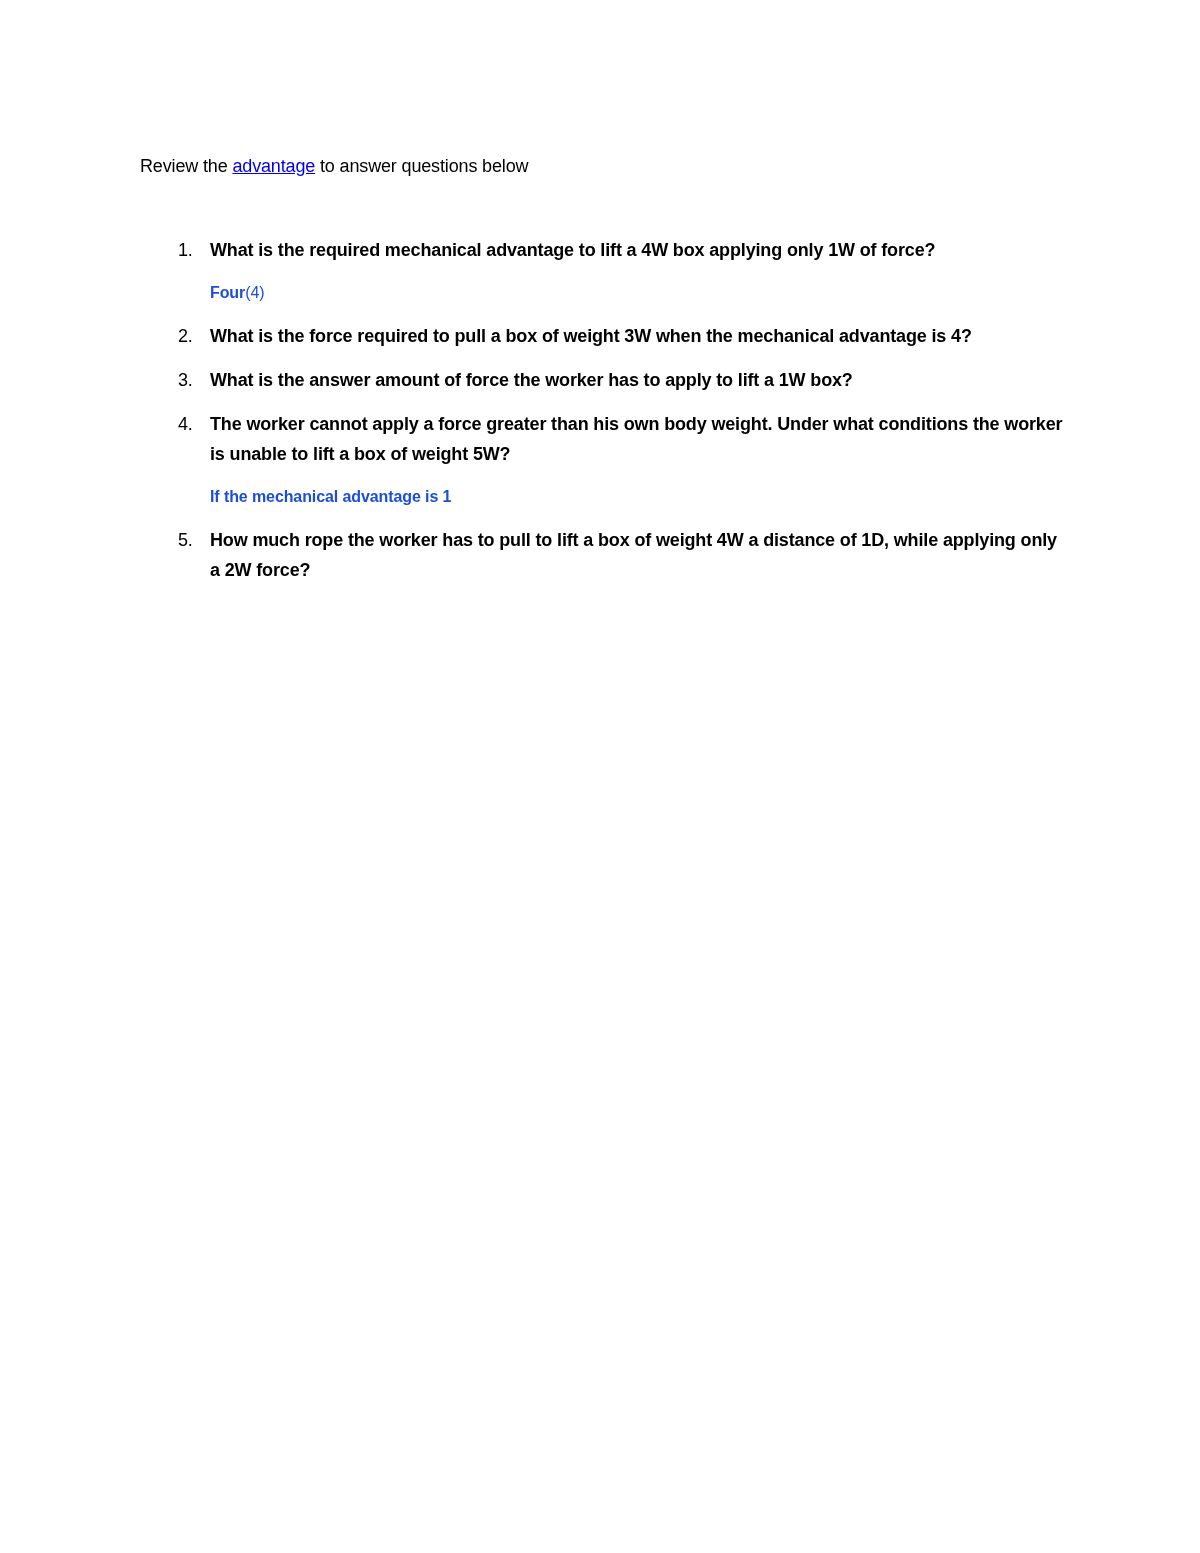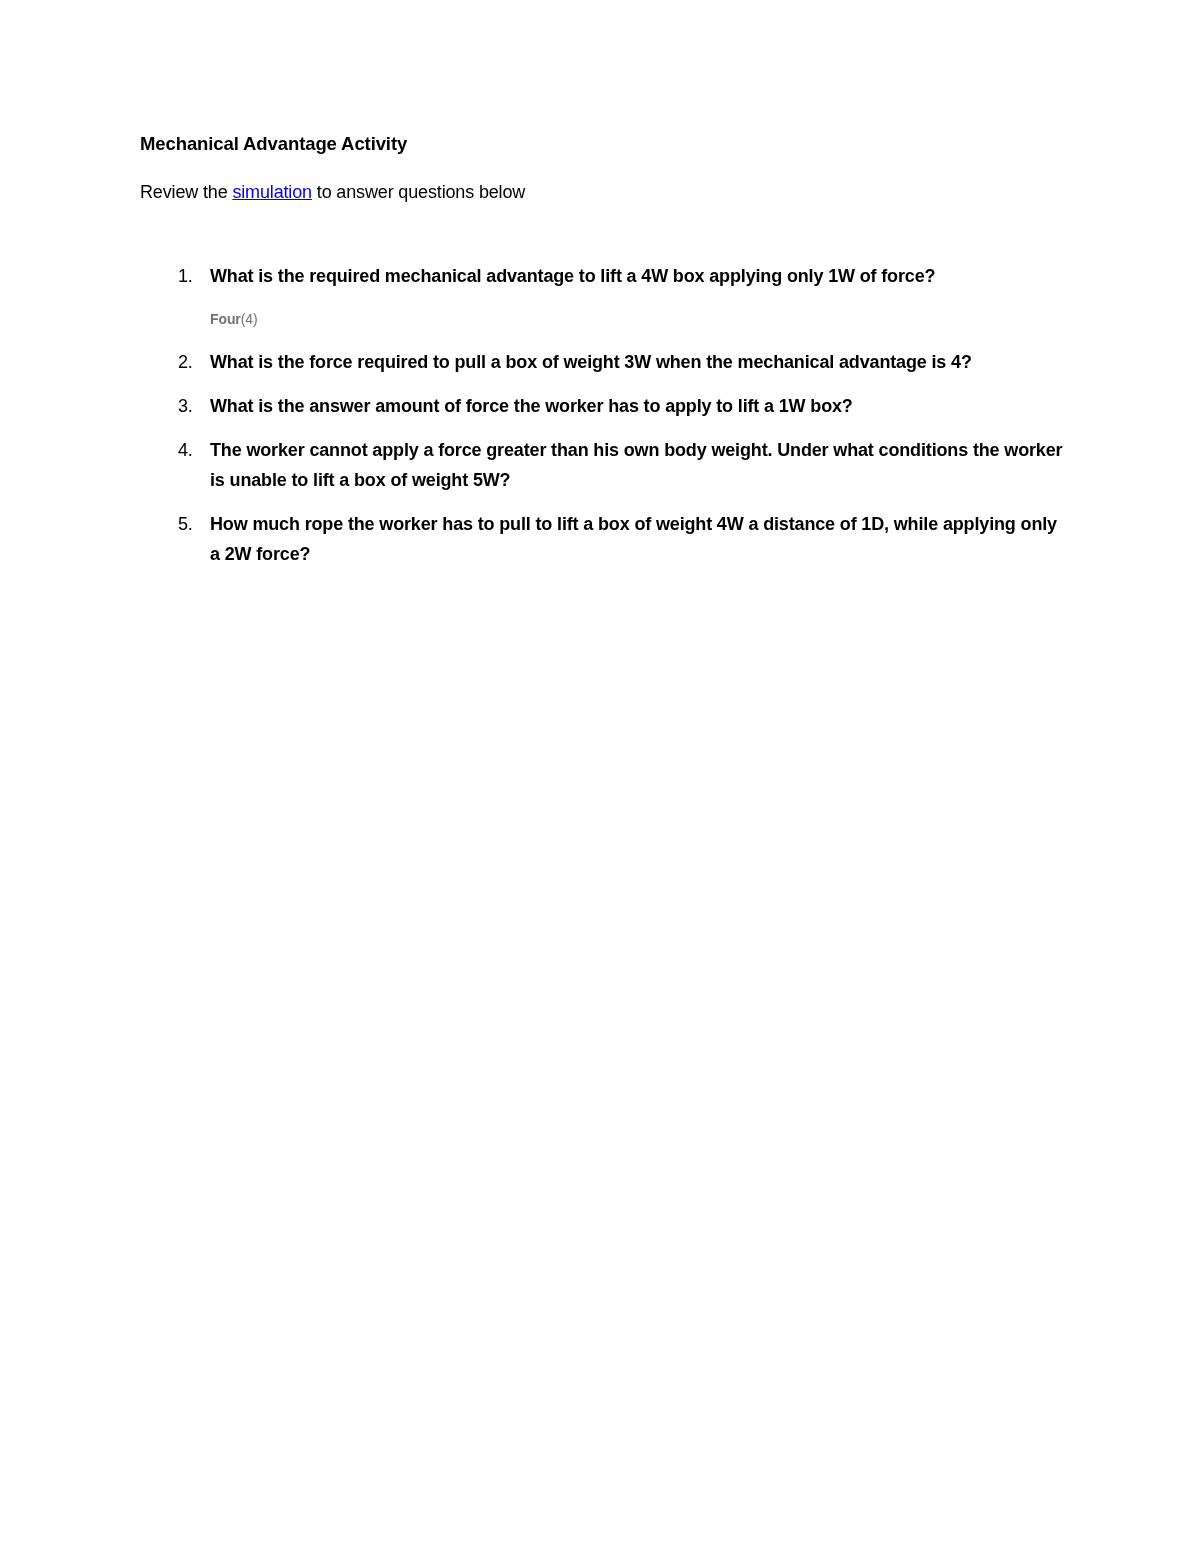--- a/index.html
+++ b/index.html
@@ -74,45 +74,44 @@
     font-size: 18px;
     line-height: 30px;
     color: #000000;
   }
   .qtext {
     display: block;
     font-weight: bold;
   }
   .answer {
     margin: 14px 0 0 70px;
-    font-size: 14px;
+    font-size: 16px;
     line-height: 28px;
     font-weight: bold;
-    color: #737373;
+    color: #1d4ed8;
     letter-spacing: -0.1px;
   }
   .answer .reg {
     font-weight: normal;
   }
   .spacer-after-answer {
     height: 14px;
   }
   .list-wrap {
     margin-top: 56px;
   }
 </style>
 </head>
 <body>
 
 <div class="page">
   <div class="content">
 
-    <h1 class="doc-title">Mechanical Advantage Activity</h1>
 
-    <p class="intro"><span>Review the </span><a class="link" href="#">simulation</a><span> to answer questions below</span></p>
+    <p class="intro"><span>Review the </span><a class="link" href="#">advantage</a><span> to answer questions below</span></p>
 
     <div class="list-wrap">
       <ol class="qlist">
 
         <li class="qblock">
           <div class="qrow">
             <span class="qnum">1.</span>
             <span class="qtext">What is the required mechanical advantage to lift a 4W box applying only 1W of force?</span>
           </div>
           <div class="answer"><span>Four</span><span class="reg">(4)</span></div>
@@ -133,20 +132,21 @@
             <span class="qtext">What is the answer amount of force the worker has to apply to lift a 1W box?</span>
           </div>
         </li>
         <div class="spacer-after-answer"></div>
 
         <li class="qblock">
           <div class="qrow">
             <span class="qnum">4.</span>
             <span class="qtext">The worker cannot apply a force greater than his own body weight. Under what conditions the worker is unable to lift a box of weight 5W?</span>
           </div>
+          <div class="answer"><span>If the mechanical advantage is 1</span><span class="reg"></span></div>
         </li>
         <div class="spacer-after-answer"></div>
 
         <li class="qblock">
           <div class="qrow">
             <span class="qnum">5.</span>
             <span class="qtext">How much rope the worker has to pull to lift a box of weight 4W a distance of 1D, while applying only a 2W force?</span>
           </div>
         </li>
 

